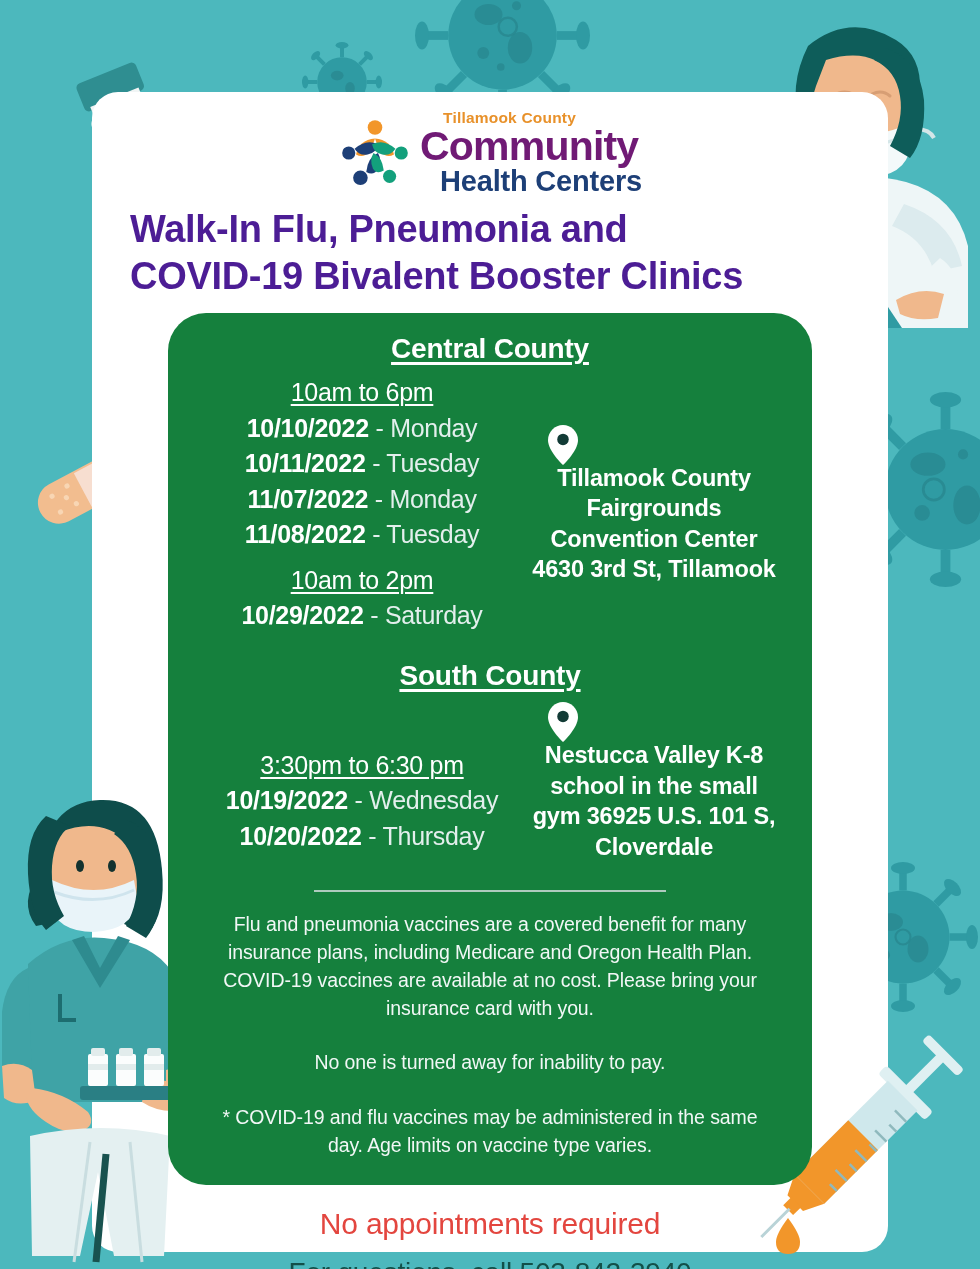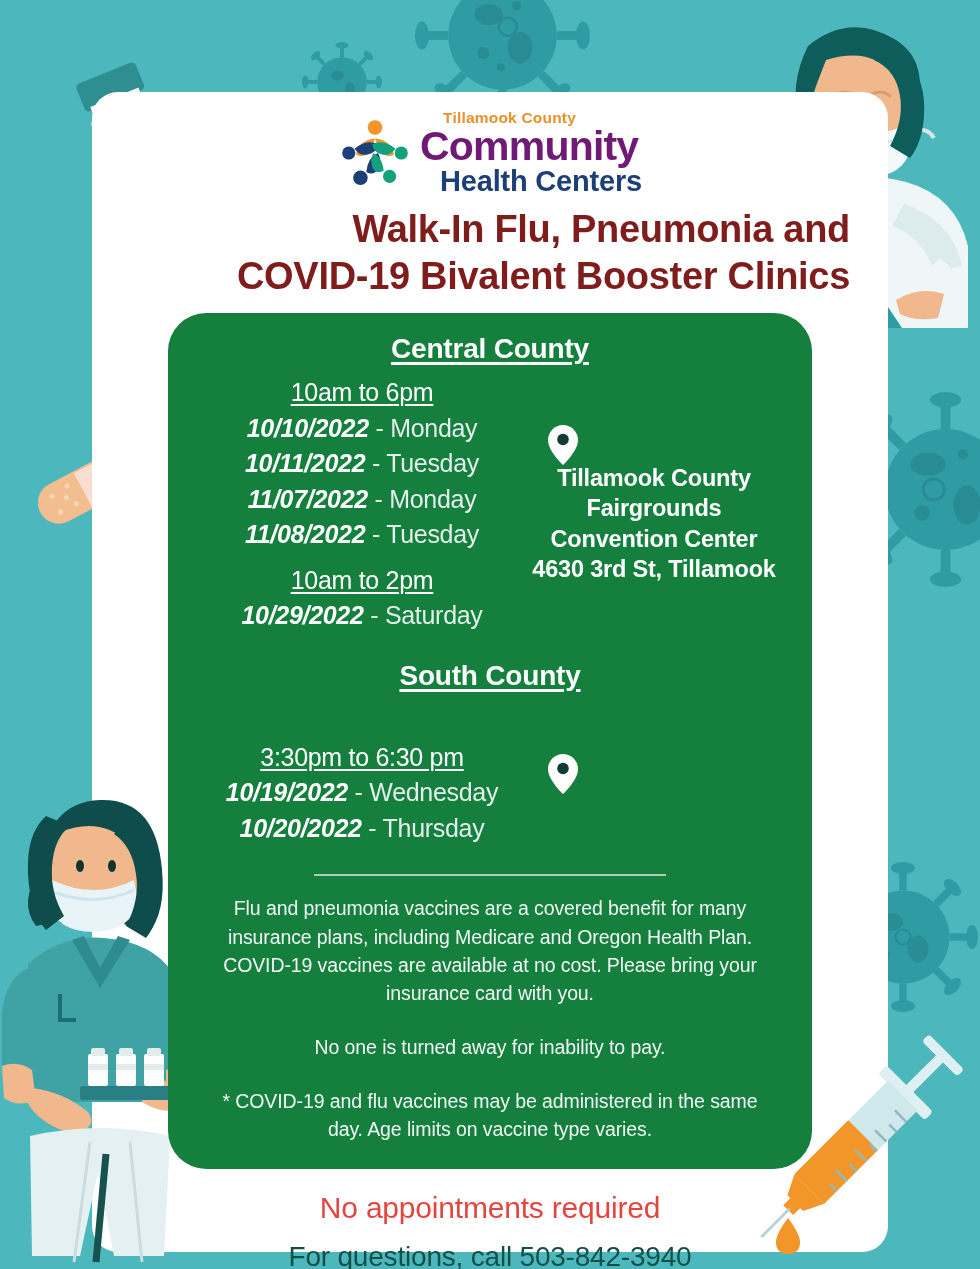--- a/index.html
+++ b/index.html
@@ -98,22 +98,22 @@
     font-weight: 700;
     color: #1d3f77;
     letter-spacing: -.2px;
     margin-top: 1px;
     margin-left: 20px;
   }
 
   
   .title {
     margin-top: 14px;
-    text-align: right;
-    color: #7f1d1d;
+    text-align: left;
+    color: #4c1d95;
     font-size: 38px;
     font-weight: 700;
     line-height: 1.23;
     letter-spacing: -.3px;
     width: 720px;
   }
 
   
   .panel {
     margin-top: 14px;
@@ -160,21 +160,21 @@
     letter-spacing: -.3px;
     white-space: nowrap;
   }
 
   .sched-row {
     font-size: 25px;
     line-height: 1.42;
     letter-spacing: -.3px;
     white-space: nowrap;
   }
-  .sched-row .d { font-weight: 700; font-style: italic; }
+  .sched-row .d { font-weight: 700; }
   .sched-row .w { font-weight: 400; color: #e3efed; }
 
   .place {
     flex: 1;
     display: flex;
     flex-direction: column;
     align-items: flex-start;
     padding-top: 4px;
   }
   .pin { width: 30px; height: 40px; margin-left: 22px; flex: none; }
@@ -601,20 +601,21 @@
         <div class="sched-row">
           <span class="d">10/20/2022</span><span class="w"> - Thursday</span>
         </div>
       </div>
 
       <div class="place">
         <svg class="pin" viewBox="0 0 24 32">
           <path d="M12 0 C5.4 0 0 5.4 0 12 C0 21 12 32 12 32 C12 32 24 21 24 12 C24 5.4 18.6 0 12 0 Z" fill="#ffffff"></path>
           <circle cx="12" cy="11.5" r="4.6" fill="#123b36"></circle>
         </svg>
+        <div class="place-name">Nestucca Valley K-8 school  in the small gym 36925 U.S. 101 S, Cloverdale</div>
       </div>
     </div>
 
     <div class="divider"></div>
 
     <p class="note">Flu and pneumonia vaccines are a covered benefit for many insurance plans, including Medicare and Oregon Health Plan. COVID-19 vaccines are available at no cost. Please bring your insurance card with you.</p>
     <p class="note">No one is turned away for inability to pay.</p>
     <p class="note">* COVID-19 and flu vaccines may be administered in the same day. Age limits on vaccine type varies.</p>
   </div>
 

